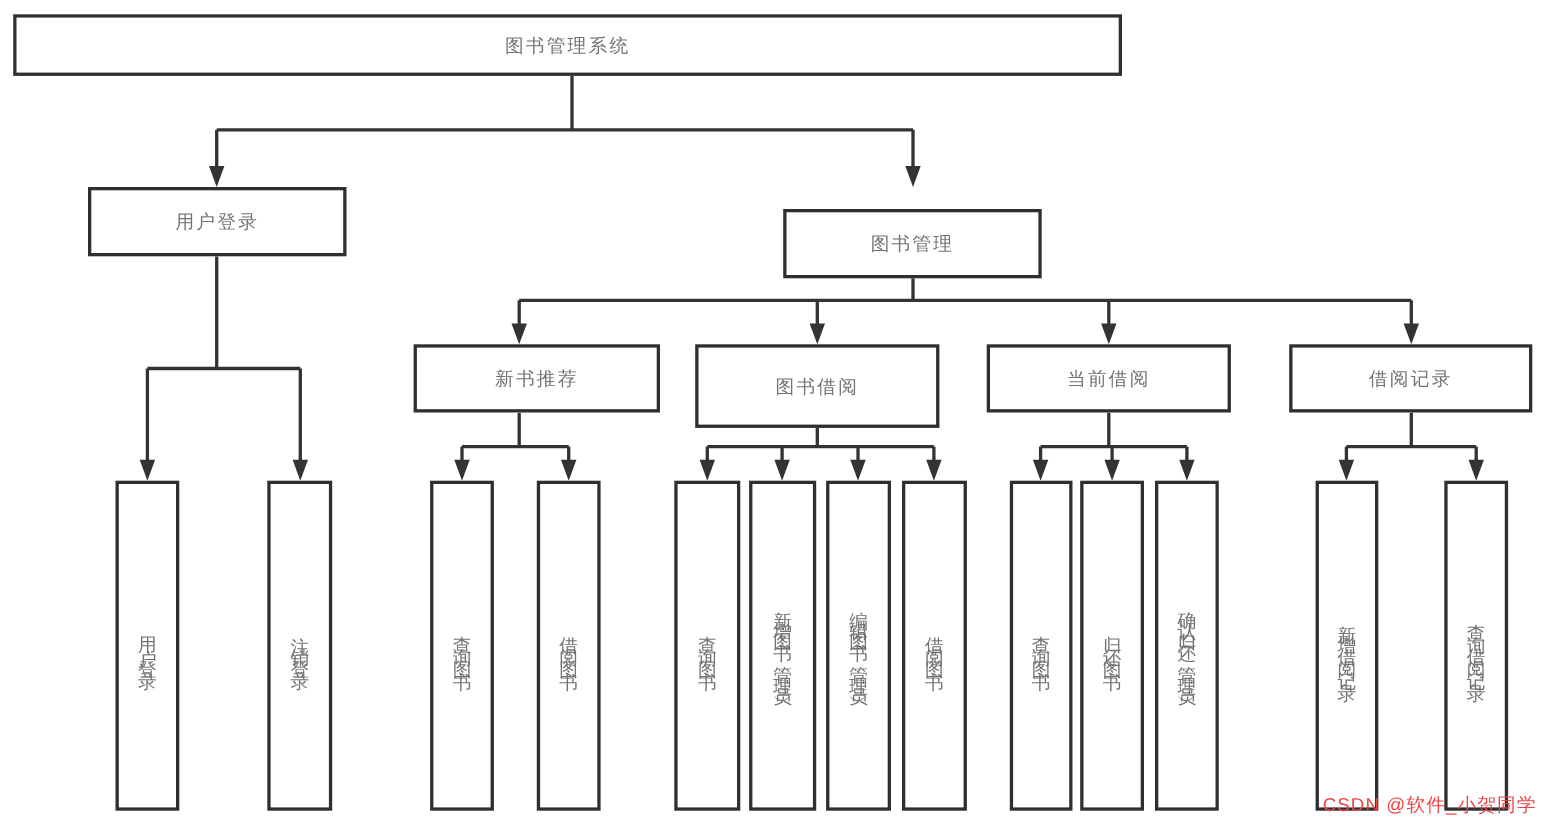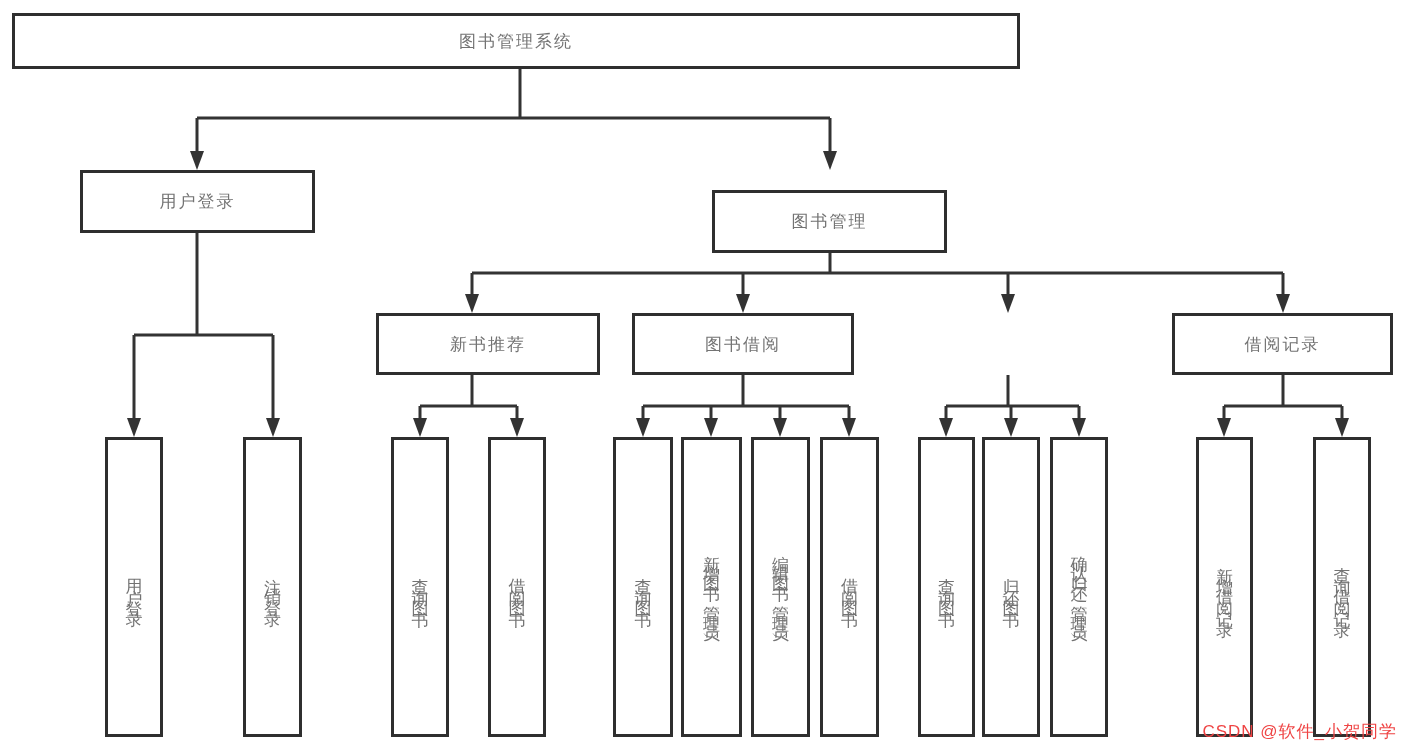--- a/index.html
+++ b/index.html
@@ -134,21 +134,22 @@
       <polygon class="ahead" points="1335,418 1349,418 1342,437"></polygon>
     </g>
   </svg>
 
   <div class="box hbox" style="left:12px; top:13px; width:1008px; height:56px;">图书管理系统</div>
 
   <div class="box hbox" style="left:80px; top:170px; width:235px; height:63px;">用户登录</div>
   <div class="box hbox" style="left:712px; top:170px; width:235px; height:63px;margin-top:20px;">图书管理</div>
 
   <div class="box hbox" style="left:360px; top:313px; width:224px; height:62px;margin-left:16px;">新书推荐</div>
-  <div class="box hbox" style="left:632px; top:313px; width:222px; height:62px;">图书借阅</div>
+  <div class="box hbox" style="left:632px; top:313px; width:222px; height:76px;">图书借阅</div>
+  <div class="box hbox" style="left:897px; top:313px; width:222px; height:62px;">当前借阅</div>
   <div class="box hbox" style="left:1172px; top:313px; width:221px; height:62px;">借阅记录</div>
 
   <div class="box vbox" style="left:105px; width:58px;">用户登录</div>
   <div class="box vbox" style="left:243px; width:59px;">注销登录</div>
 
   <div class="box vbox" style="left:391px; width:58px;">查询图书</div>
   <div class="box vbox" style="left:488px; width:58px;">借阅图书</div>
 
   <div class="box vbox" style="left:613px; width:60px;">查询图书</div>
   <div class="box vbox long" style="left:681px; width:61px;">新增图书（管理员）</div>

